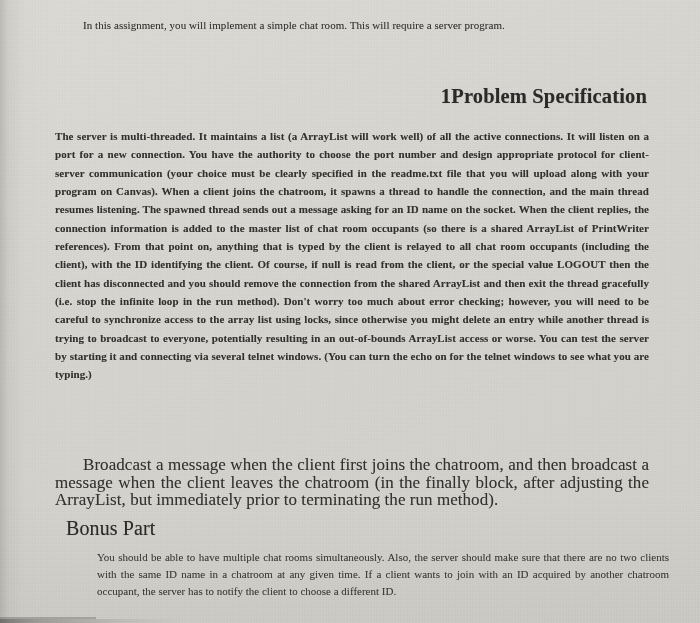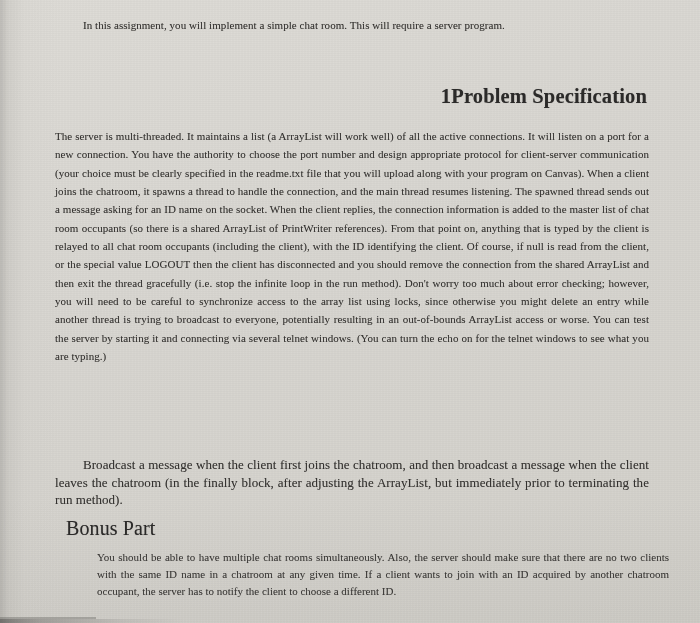--- a/index.html
+++ b/index.html
@@ -126,29 +126,30 @@
     display: inline-block;
     width: 34px;
   }
 
   #spec-par {
     position: absolute;
     top: 127px;
     left: 0;
     width: 594px;
     text-indent: 0;
+    font-weight: bold;
   }
 
   #broadcast-par {
     position: absolute;
     top: 456px;
     left: 0;
     width: 594px;
     text-indent: 28px;
-    font-size: 13px;
+    font-size: 17px;
     line-height: 17.6px;
   }
 
   #bonus-heading {
     position: absolute;
     top: 518px;
     left: 11px;
     font-size: 20px;
     font-weight: 400;
     line-height: 20px;

